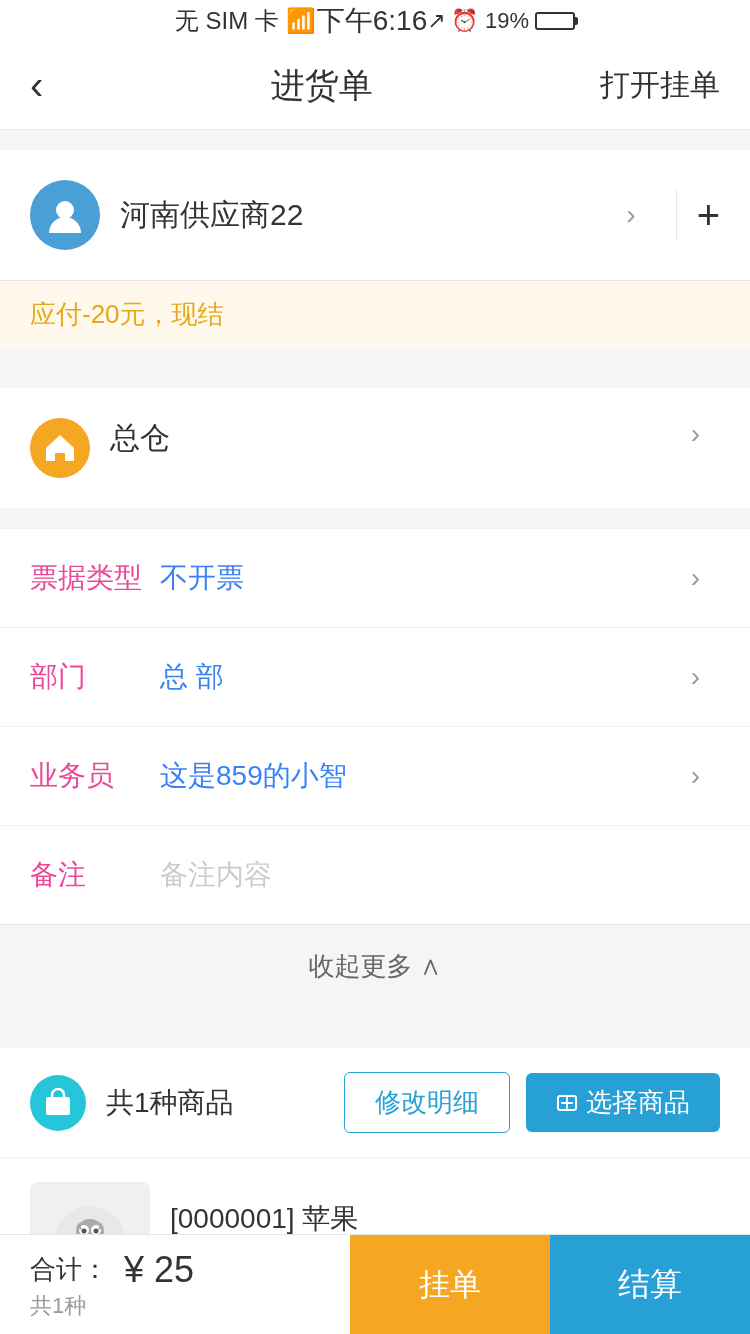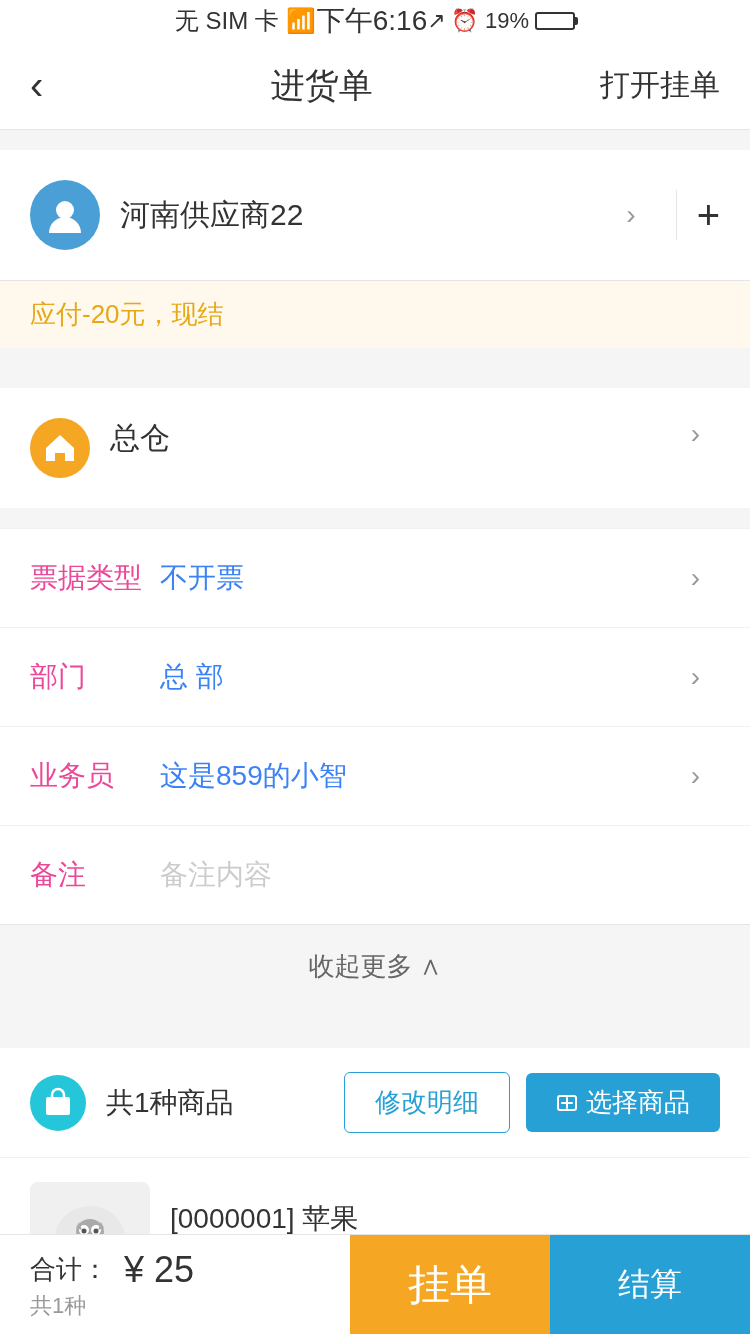--- a/index.html
+++ b/index.html
@@ -285,21 +285,21 @@
       flex: 1;
       display: flex;
       flex-direction: column;
       justify-content: center;
       padding: 0 30px;
     }
     .btn-hang {
       width: 200px;
       background: #f5a623;
       color: #fff;
-      font-size: 42px;
+      font-size: 31px;
       display: flex;
       align-items: center;
       justify-content: center;
       cursor: pointer;
     }
     .btn-checkout {
       width: 200px;
       background: #26a0d5;
       color: #fff;
       font-size: 32px;

